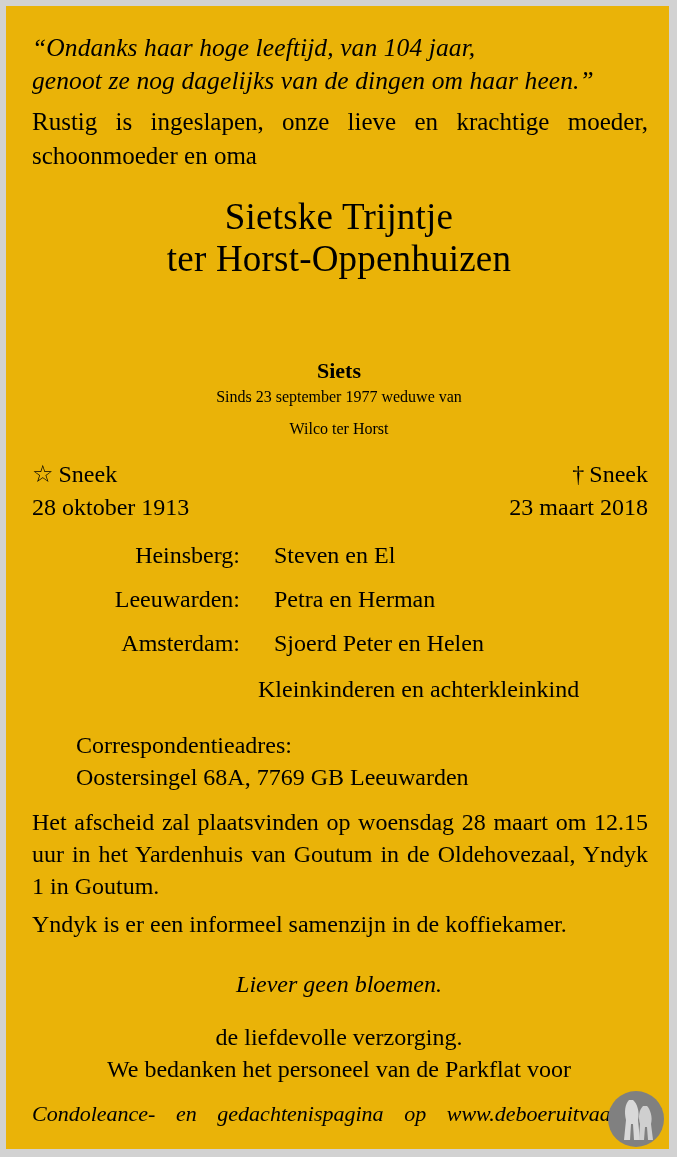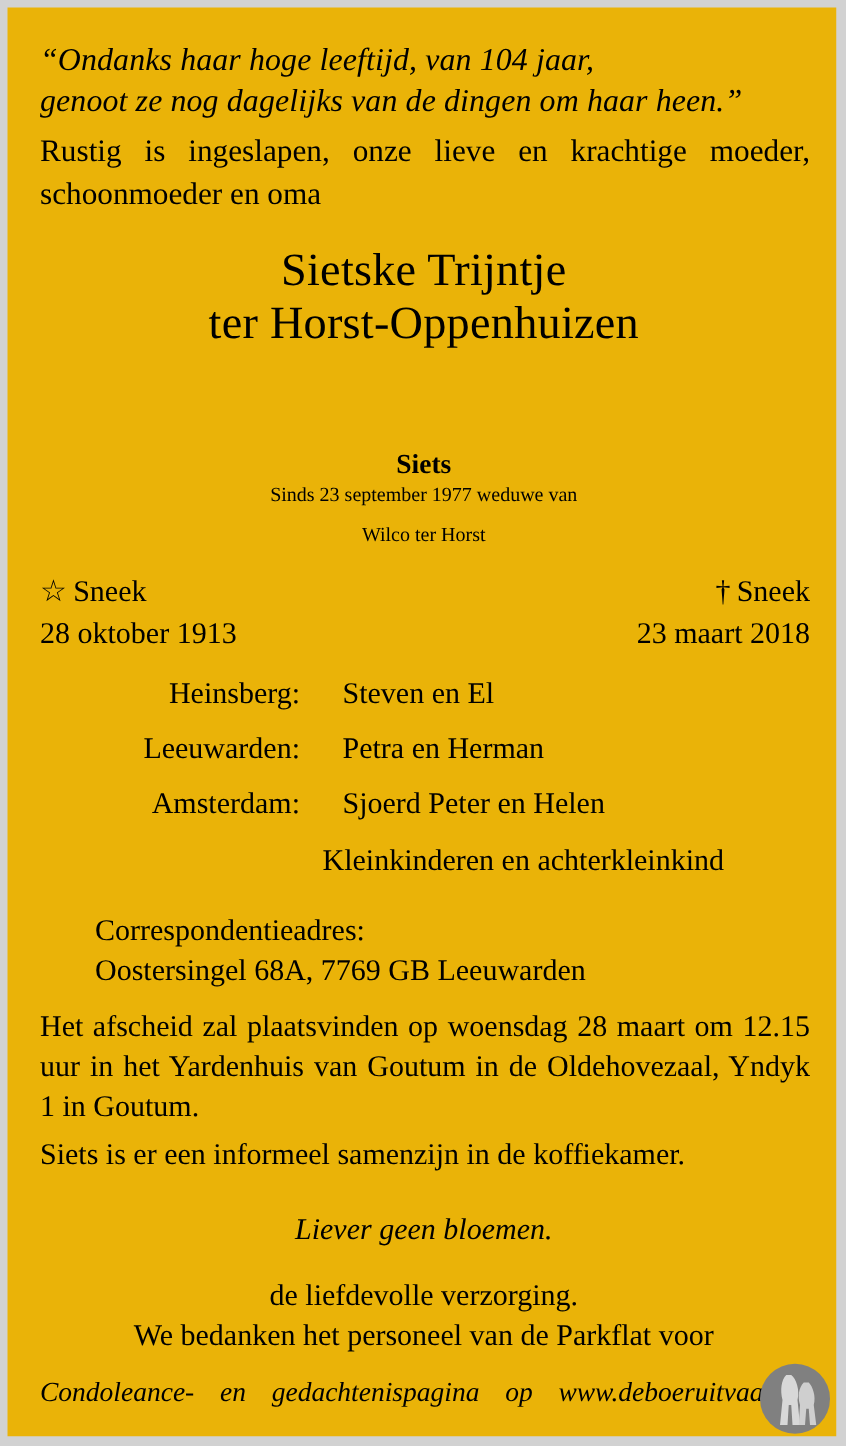--- a/index.html
+++ b/index.html
@@ -273,21 +273,21 @@
       <div class="fam-extra">Kleinkinderen en achterkleinkind</div>
     </div>
 
     <div class="corr">
       <div>Correspondentieadres:</div>
       <div>Oostersingel 68A, 7769 GB  Leeuwarden</div>
     </div>
 
     <div class="ceremony">Het afscheid zal plaatsvinden op woensdag 28 maart om 12.15 uur in het Yardenhuis van Goutum in de Oldehovezaal, Yndyk 1 in Goutum.</div>
 
-    <div class="after">Siets is er een informeel samenzijn in de koffiekamer.</div>
+    <div class="after">Yndyk is er een informeel samenzijn in de koffiekamer.</div>
 
     <div class="flowers">Liever geen bloemen.</div>
 
     <div class="thanks">
       <div>de liefdevolle verzorging.</div>
       <div>We bedanken het personeel van de Parkflat voor</div>
     </div>
 
     <div class="footer">
       <span class="fsp">Condoleance-  en  gedachtenispagina  op  www.deboeruitvaart.nl</span>

